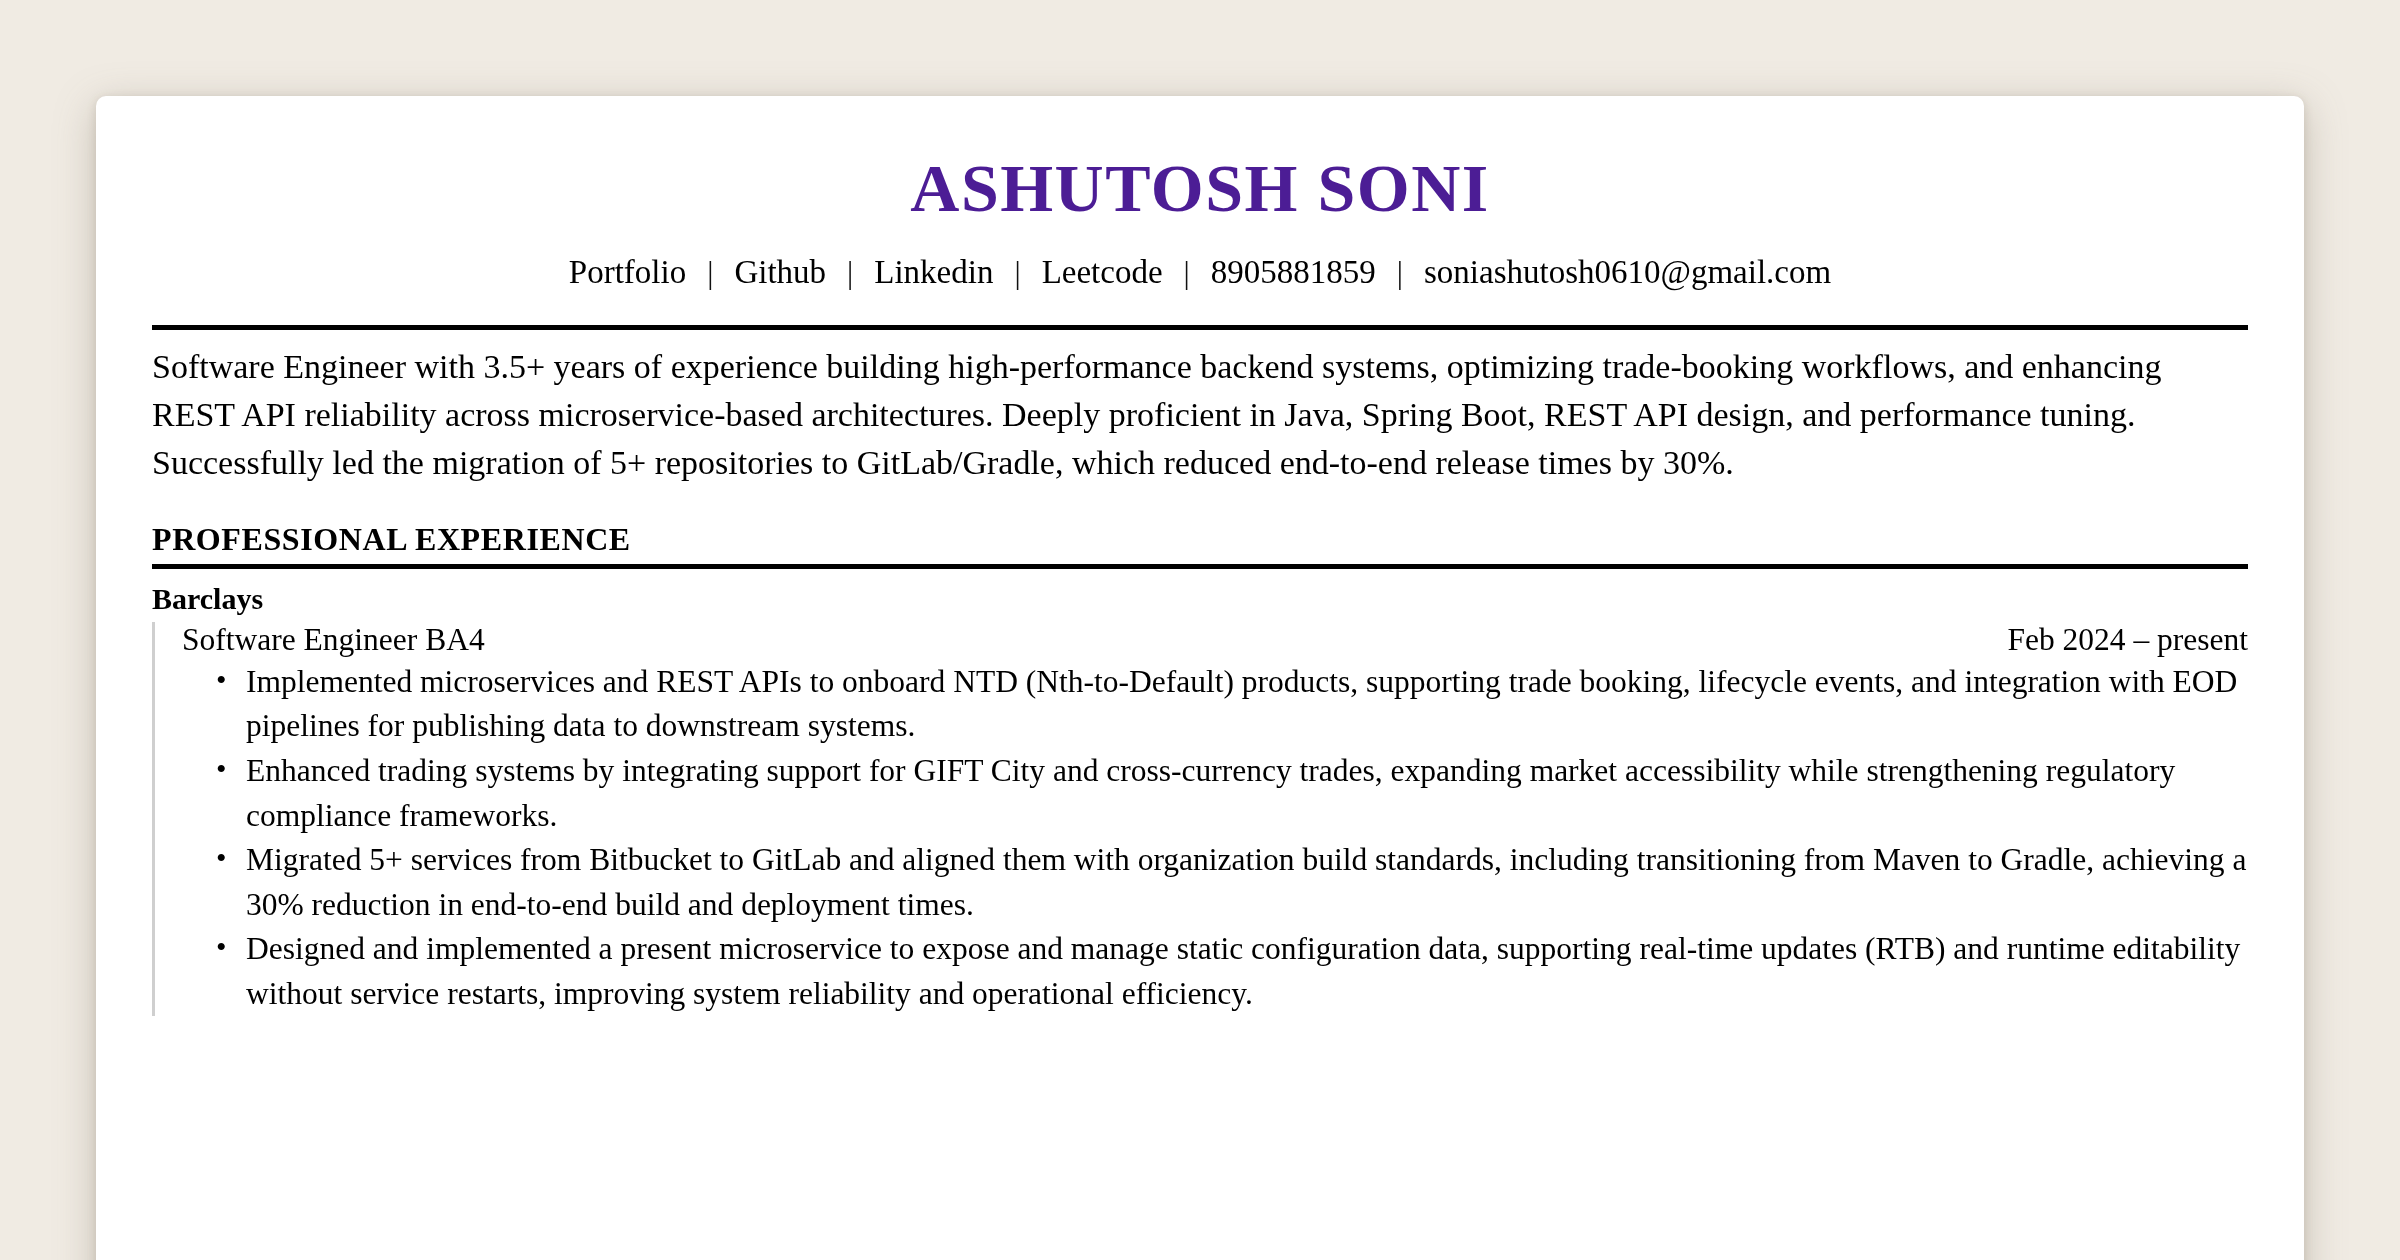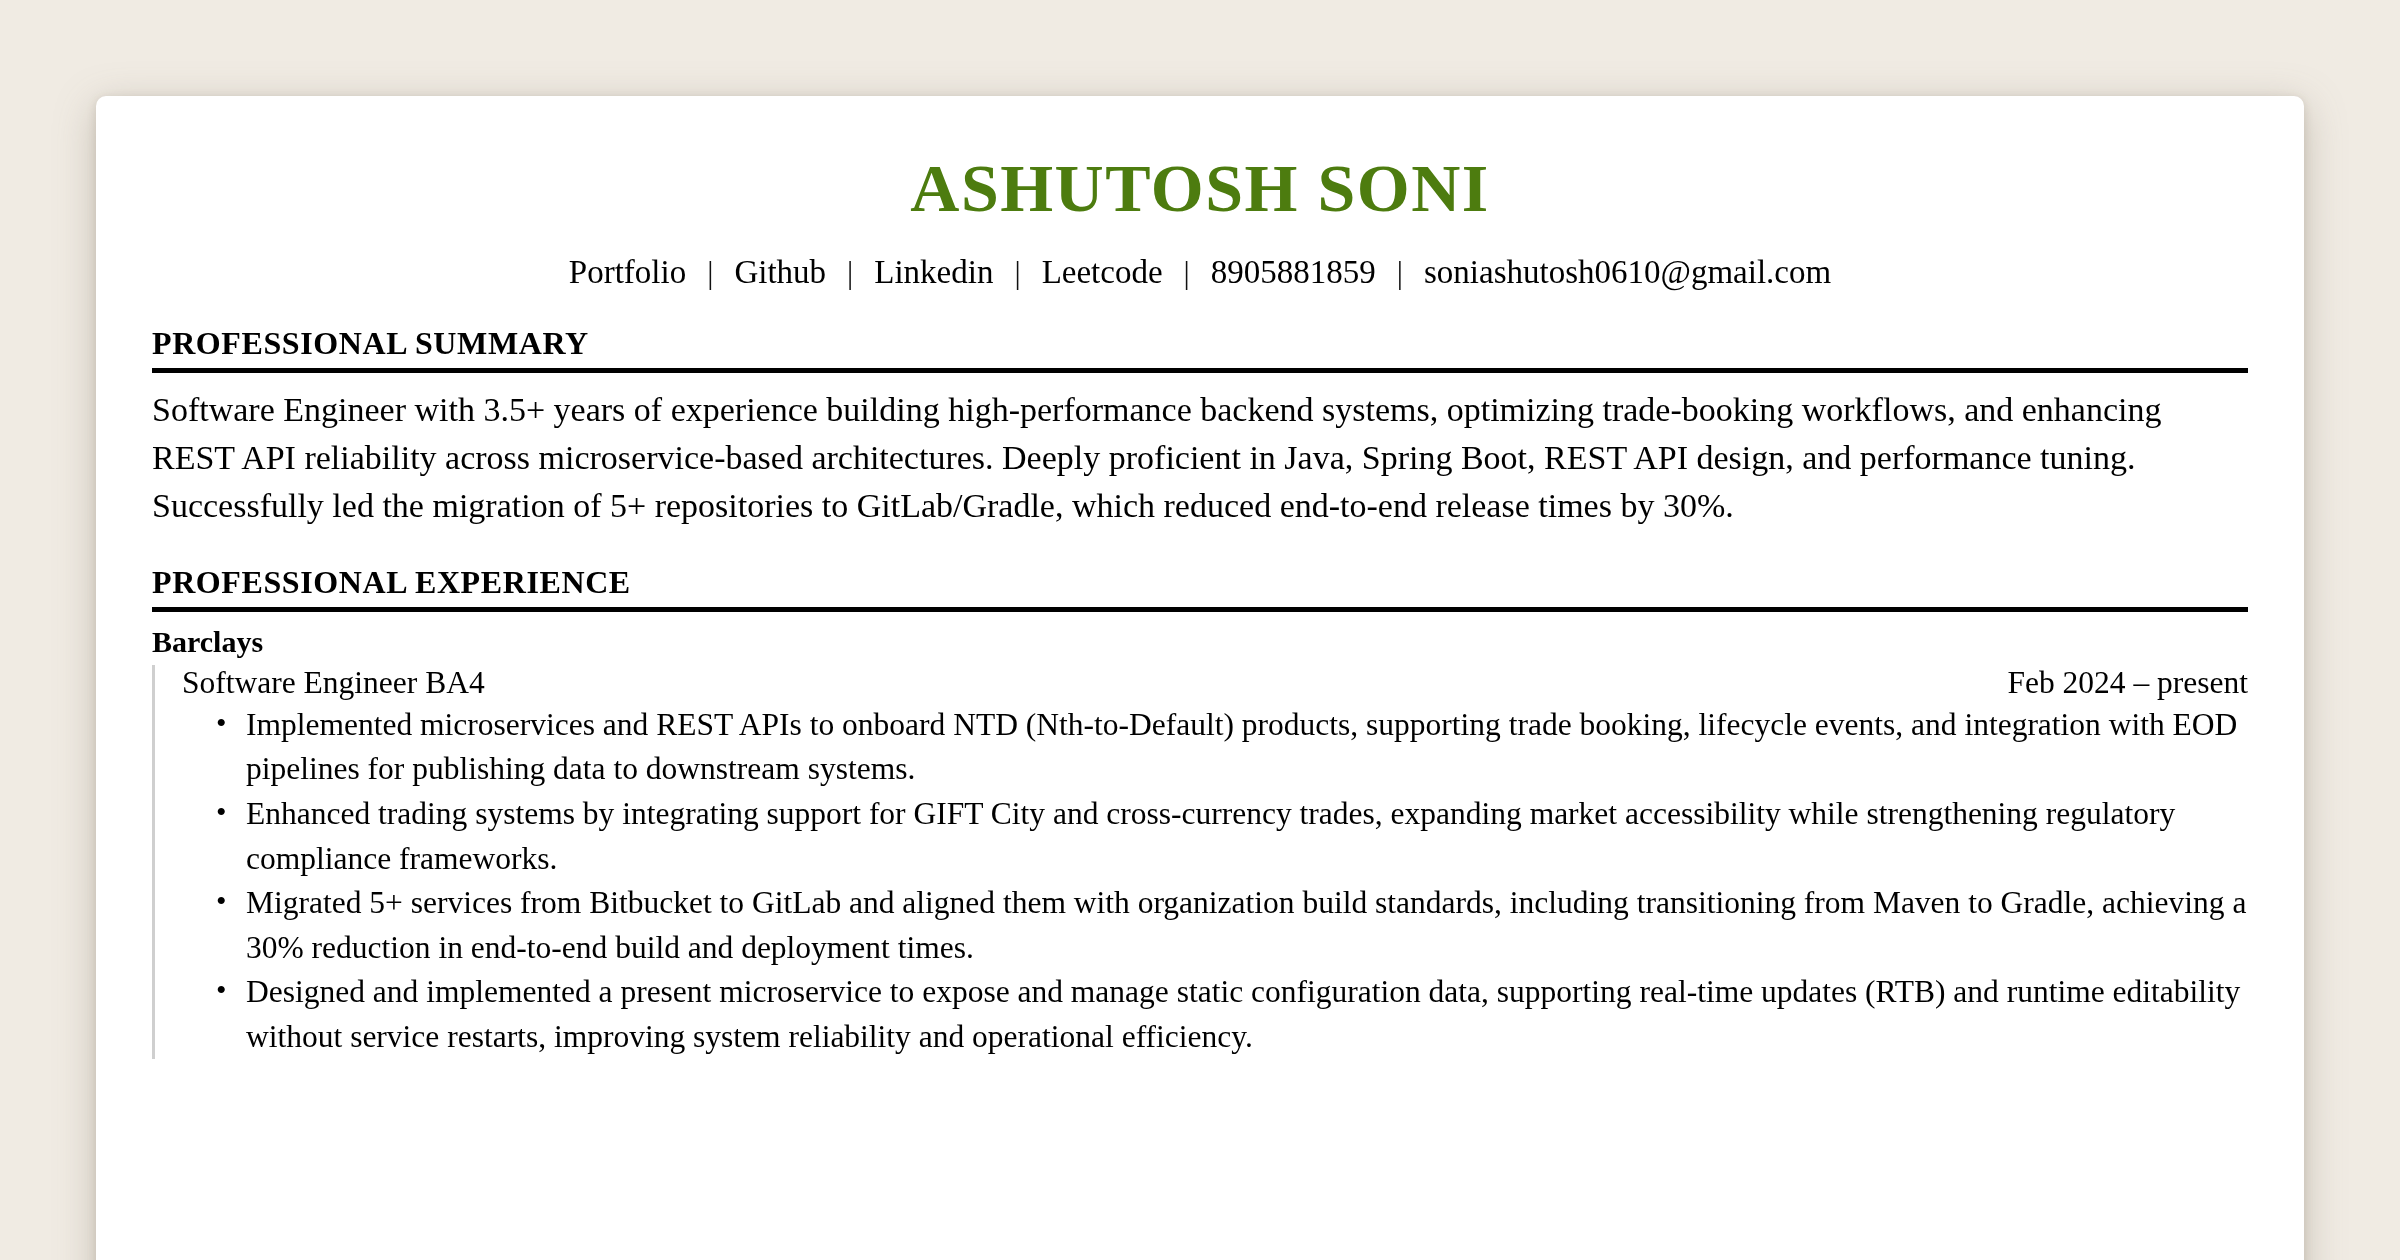--- a/index.html
+++ b/index.html
@@ -34,21 +34,21 @@
 
   
   .resume-name {
     text-align: center;
     font-weight: bold;
     font-size: 68px;
     letter-spacing: 1.5px;
     margin: 0;
     padding-top: 52px;
     line-height: 1.18;
-    color: #4d7c0f;
+    color: #4c1d95;
   }
 
   .contact-line {
     display: flex;
     justify-content: center;
     align-items: center;
     margin-top: 26px;
     font-size: 33px;
     color: #000;
     line-height: 1.1;
@@ -152,21 +152,20 @@
         <span class="contact-item">Linkedin</span>
         <span class="contact-sep">|</span>
         <span class="contact-item">Leetcode</span>
         <span class="contact-sep">|</span>
         <span class="contact-item">8905881859</span>
         <span class="contact-sep">|</span>
         <span class="contact-item">soniashutosh0610@gmail.com</span>
       </div>
 
     <div class="section">
-      <div class="section-title">PROFESSIONAL SUMMARY</div>
       <div class="section-rule"></div>
       <p class="summary-text">Software Engineer with 3.5+ years of experience building high-performance backend systems, optimizing trade-booking workflows, and enhancing REST API reliability across microservice-based architectures. Deeply proficient in Java, Spring Boot, REST API design, and performance tuning. Successfully led the migration of 5+ repositories to GitLab/Gradle, which reduced end-to-end release times by 30%.</p>
     </div>
 
     <div class="section">
       <div class="section-title">PROFESSIONAL EXPERIENCE</div>
       <div class="section-rule"></div>
       <div id="experience-list">
           <div class="company-name">Barclays</div>
           <div class="role-block">

